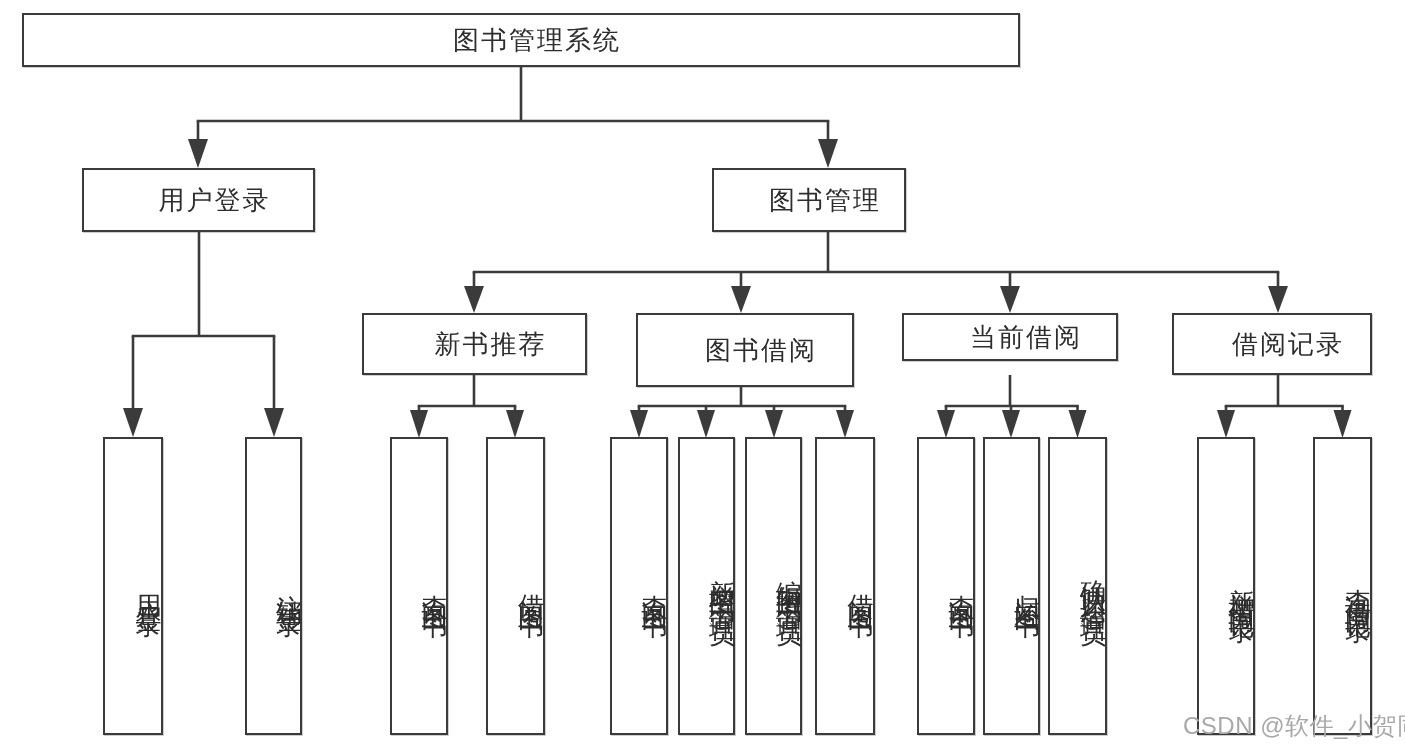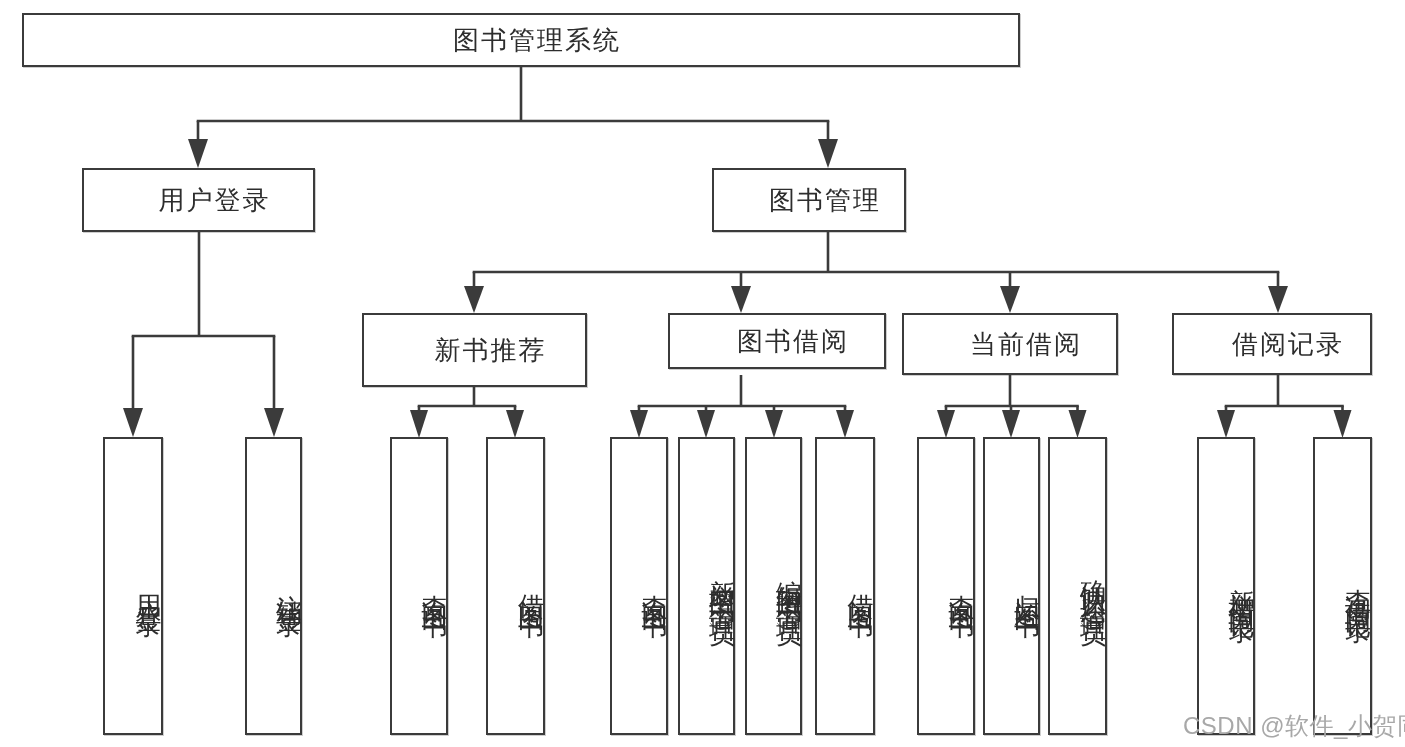--- a/index.html
+++ b/index.html
@@ -59,23 +59,23 @@
     letter-spacing: 6px;
     line-height: 1;
     top: 437px;
     height: 298px;
   }
 
   
   #n-root          { left: 22px;   top: 13px;  width: 998px; height: 54px; }
   #n-user-login    { left: 82px;   top: 168px; width: 233px; height: 64px; }
   #n-book-mgmt     { left: 712px;  top: 168px; width: 194px; height: 64px; }
-  #n-new-books     { left: 362px;  top: 313px; width: 225px; height: 74px; }
-  #n-book-borrow   { left: 668px;  top: 313px; width: 218px; height: 56px; }
-  #n-current-borrow{ left: 902px;  top: 313px; width: 216px; height: 62px; }
+  #n-new-books     { left: 362px;  top: 313px; width: 225px; height: 62px; }
+  #n-book-borrow   { left: 636px;  top: 313px; width: 218px; height: 74px; }
+  #n-current-borrow{ left: 902px;  top: 313px; width: 216px; height: 48px; }
   #n-borrow-records{ left: 1172px; top: 313px; width: 200px; height: 62px; }
 
   
   #n-leaf-login      { left: 103px;  width: 60px; }
   #n-leaf-logout     { left: 245px;  width: 57px; }
   #n-leaf-nb-query   { left: 390px;  width: 58px; }
   #n-leaf-nb-borrow  { left: 486px;  width: 59px; }
   #n-leaf-bb-query   { left: 610px;  width: 58px; }
   #n-leaf-bb-add     { left: 678px;  width: 57px; }
   #n-leaf-bb-edit    { left: 745px;  width: 57px; }

